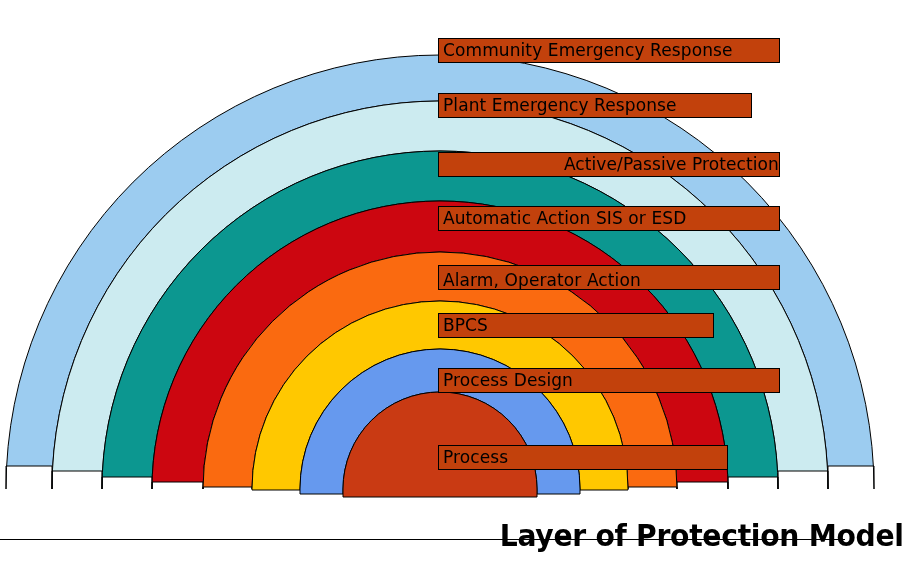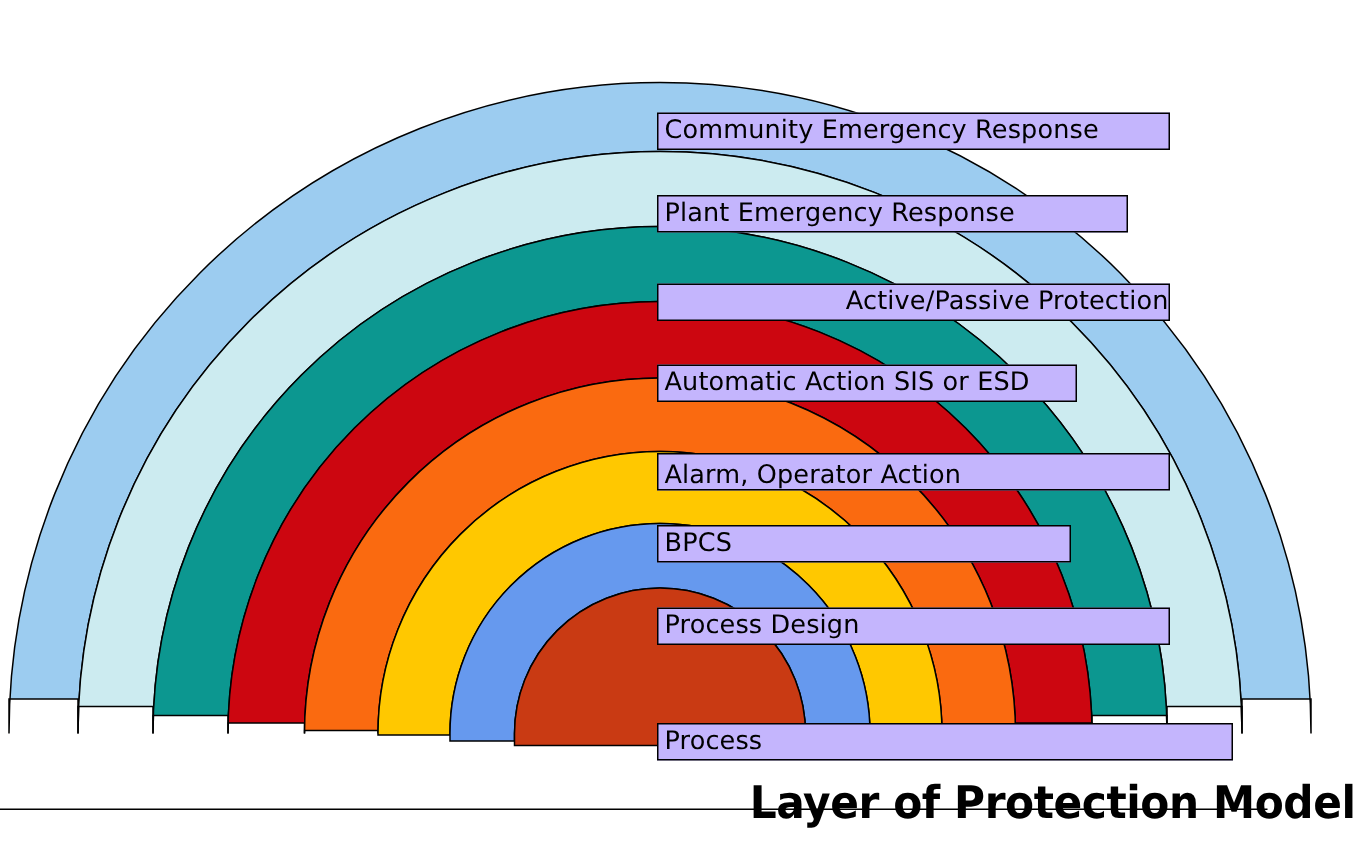--- a/index.html
+++ b/index.html
@@ -20,32 +20,31 @@
   #diagram-svg {
     position: absolute;
     left: 0;
     top: 0;
     width: 908px;
     height: 563px;
   }
   .label-box {
     position: absolute;
     box-sizing: border-box;
-    background: #c4b5fd;
+    background: #c2410c;
     border: 1px solid #000000;
     height: 25px;
     display: flex;
     align-items: center;
     padding-left: 4px;
     font-family: "DejaVu Sans", sans-serif;
     font-size: 17px;
     color: #000000;
     white-space: nowrap;
     letter-spacing: 0.1px;
-    margin-top: 37px;
   }
   .label-text {
     line-height: 1;
     display: block;
   }
   #footer-rule {
     position: absolute;
     left: 0;
     top: 539px;
     width: 845px;
@@ -87,33 +86,33 @@
   <div id="labels-layer">
       <div class="label-box" style="left: 438px; top: 38px; width: 342px;">
         <span class="label-text">Community Emergency Response</span>
       </div>
       <div class="label-box" style="left: 438px; top: 93px; width: 314px;">
         <span class="label-text">Plant Emergency Response</span>
       </div>
       <div class="label-box" style="left: 438px; top: 152px; width: 342px; justify-content: flex-end;">
         <span class="label-text">Active/Passive Protection</span>
       </div>
-      <div class="label-box" style="left: 438px; top: 206px; width: 280px;">
+      <div class="label-box" style="left: 438px; top: 206px; width: 342px;">
         <span class="label-text">Automatic Action SIS or ESD</span>
       </div>
       <div class="label-box" style="left: 438px; top: 265px; width: 342px; align-items: flex-end;">
         <span class="label-text">Alarm, Operator Action</span>
       </div>
       <div class="label-box" style="left: 438px; top: 313px; width: 276px;">
         <span class="label-text">BPCS</span>
       </div>
       <div class="label-box" style="left: 438px; top: 368px; width: 342px;">
         <span class="label-text">Process Design</span>
       </div>
-      <div class="label-box" style="left: 438px; top: 445px; width: 384px;">
+      <div class="label-box" style="left: 438px; top: 445px; width: 290px;">
         <span class="label-text">Process</span>
       </div>
     </div>
 
   <div id="footer-rule" style="width: 845px;"></div>
 
   <div id="model-title">Layer of Protection Model</div>
 
 </div>
 

